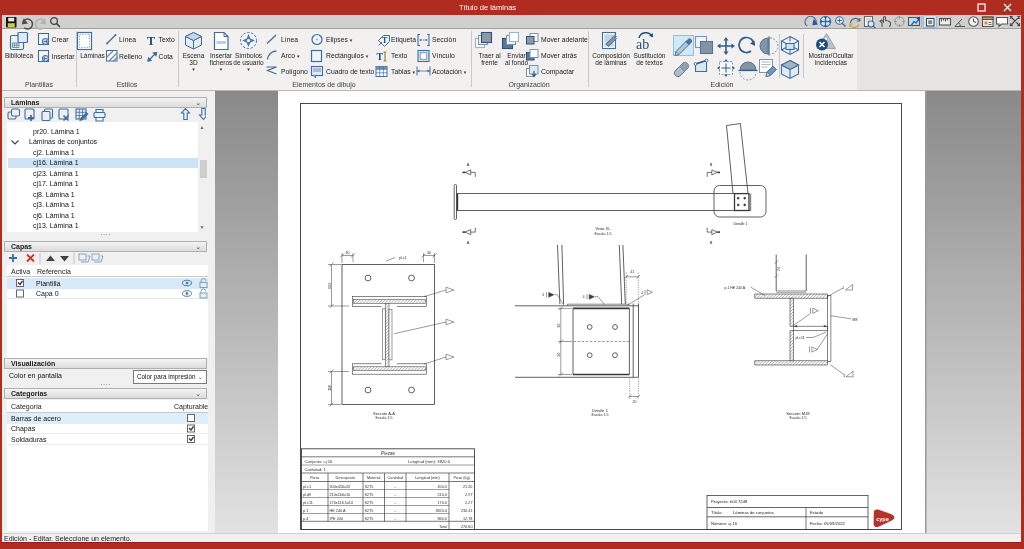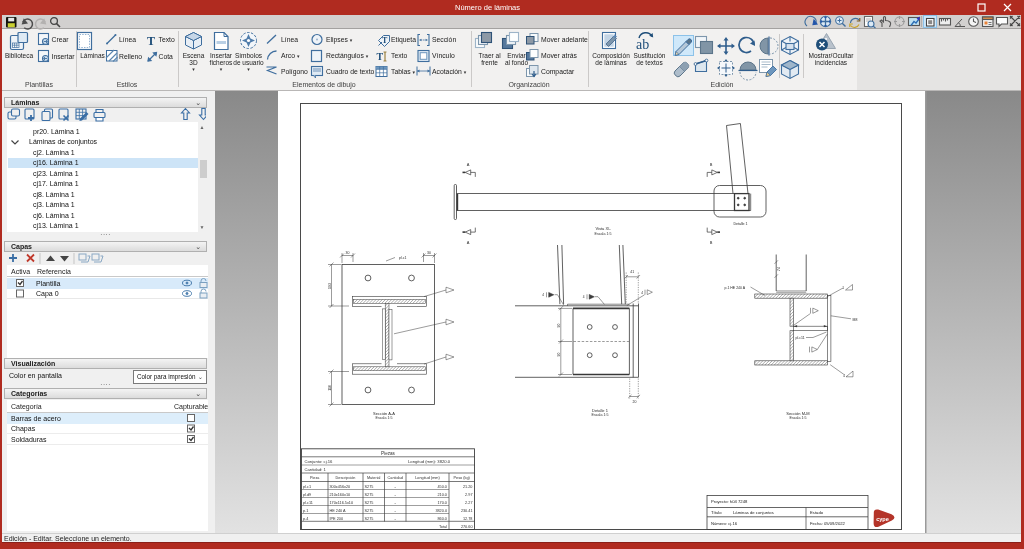--- a/index.html
+++ b/index.html
@@ -21,21 +21,21 @@
 #viewport{left:215px;top:91px;width:806px;height:442px;background:linear-gradient(#898989,#e2e2e2);}
 .phead{position:absolute;left:4px;width:203px;height:11px;background:linear-gradient(#f4f4f4,#dcdcdc);border:1px solid #b0b0b0;font-size:7px;font-weight:bold;color:#222;padding:1px 0 0 6px;}
 .phead .chev{position:absolute;right:5px;top:1px;font-weight:normal;font-size:7px;color:#444;}
 .litem{position:absolute;left:8px;width:190px;height:10.5px;font-size:7px;color:#111;padding-top:1.5px;white-space:nowrap;}
 svg{display:block;}
 .tinytxt{font-family:"Liberation Sans",sans-serif;}
 </style></head>
 <body>
 
 <div class="abs" id="titlebar"></div>
-<div class="abs" id="title-text">Número de láminas</div>
+<div class="abs" id="title-text">Título de láminas</div>
 <svg class="abs" style="left:975px;top:3px" width="42" height="10" viewBox="0 0 42 10">
 <rect x="3" y="1" width="7" height="7" fill="none" stroke="#fff" stroke-width="1.2"></rect>
 <path d="M29 1 L36 8 M36 1 L29 8" stroke="#fff" stroke-width="1.2"></path>
 </svg>
 
 <div class="abs" id="quickbar"></div>
 <div class="abs" id="qicons"></div>
 
 <div class="abs" id="ribbon"></div>
 <div class="abs" id="ribbon-right"></div>

